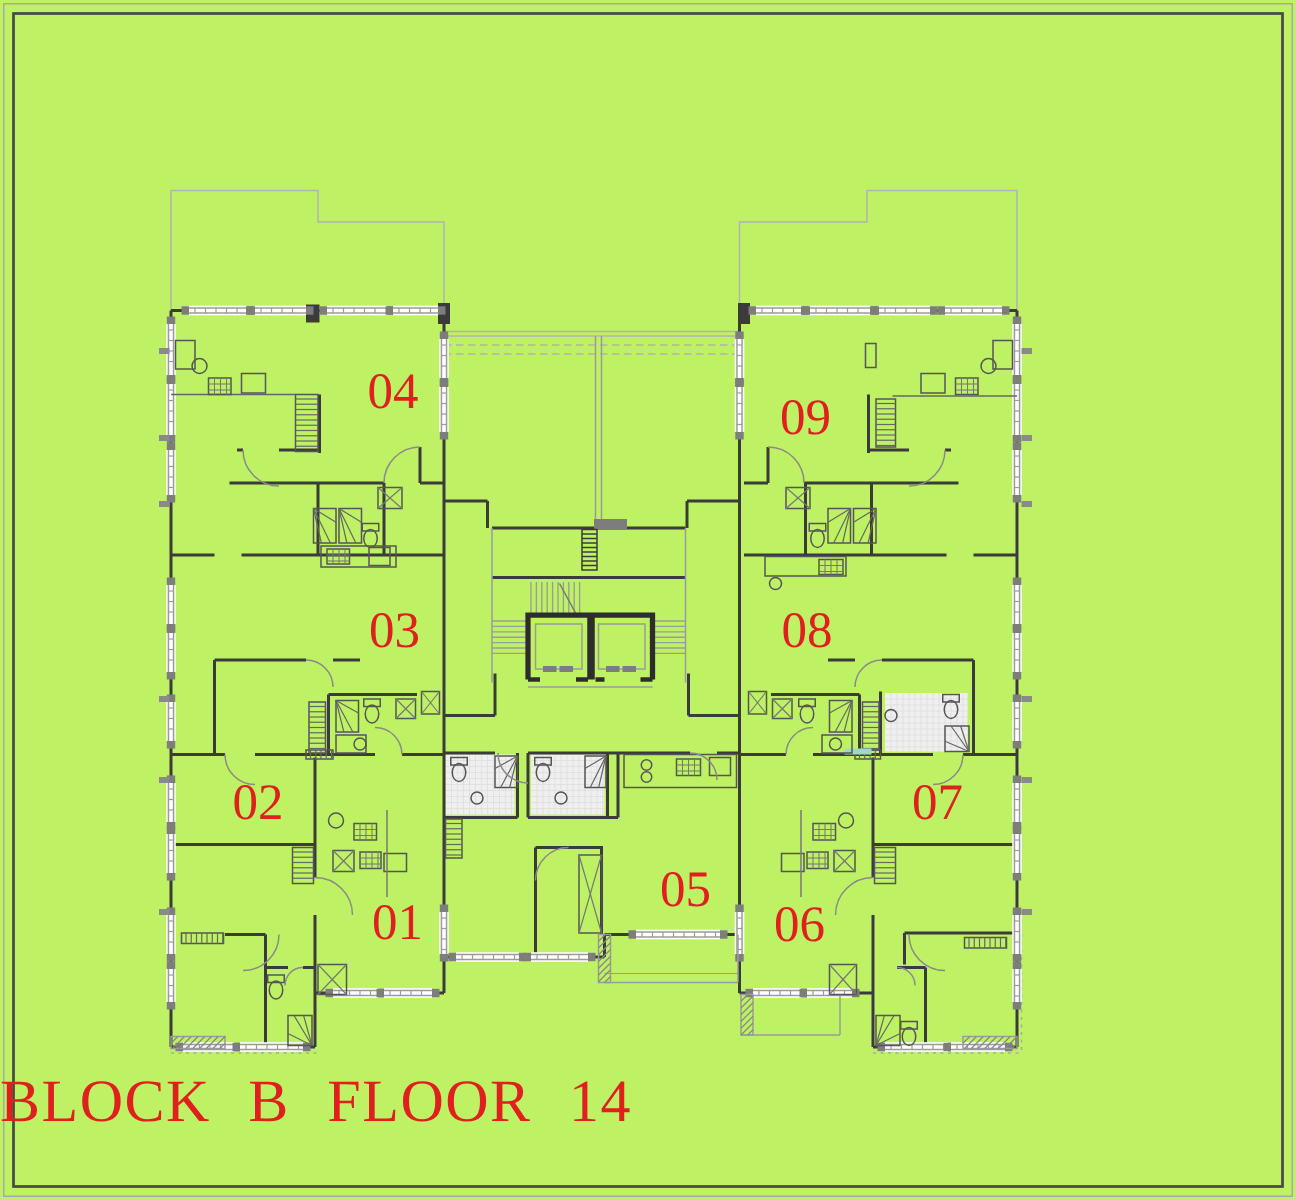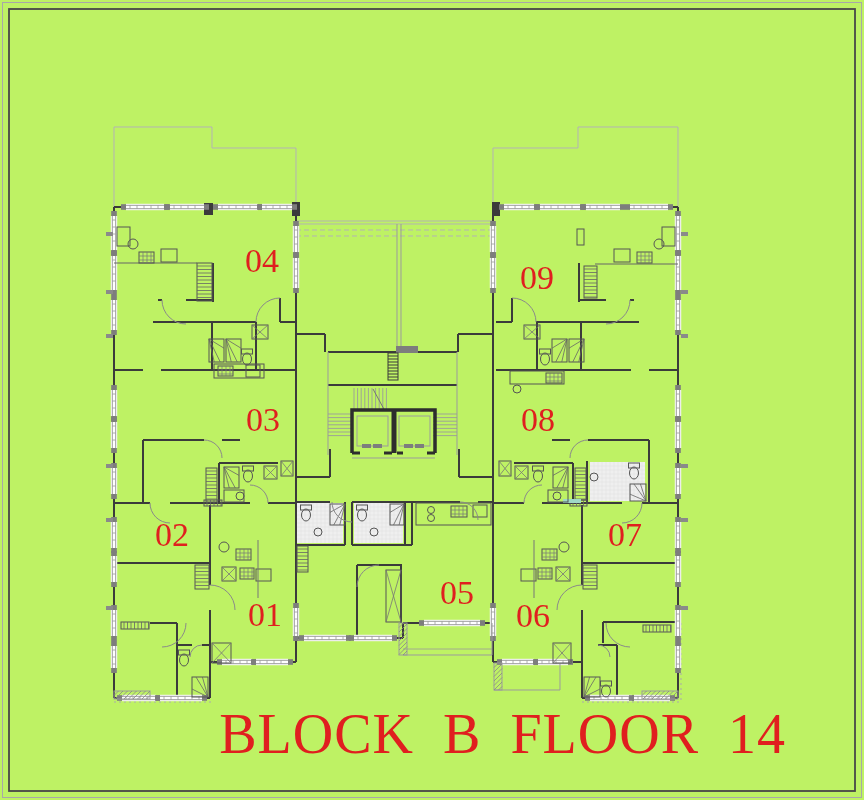--- a/index.html
+++ b/index.html
@@ -1,20 +1,20 @@
 <!DOCTYPE html>
 <html><head>
 <meta charset="utf-8">
 <style>
   html,body{margin:0;padding:0;background:#ffffff;}
   #stage{position:relative;width:864px;height:800px;background:#bef264;overflow:hidden;
          font-family:"Liberation Serif",serif;}
   #plan-svg{position:absolute;left:0;top:0;}
-  #plan-title{position:absolute;left:0;top:712px;width:786px;text-align:right;
-              font-family:"Liberation Serif",serif;font-size:56px;line-height:44px;
+  #plan-title{position:absolute;left:0;top:712px;width:786px;text-align:left;
+              font-family:"Liberation Serif",serif;font-size:40px;line-height:44px;
               letter-spacing:1px;word-spacing:14px;color:#e01f1f;white-space:nowrap;}
 </style>
 </head>
 <body>
 
 <div id="stage">
   <svg id="plan-svg" width="864" height="800" viewBox="0 0 864 800">
       <g>
         <rect x="2.5" y="2.5" width="859" height="795" fill="none" stroke="#a8a8a8" stroke-width="1"></rect>
         <rect x="9" y="9" width="846" height="782" fill="none" stroke="#484848" stroke-width="1.8"></rect>

